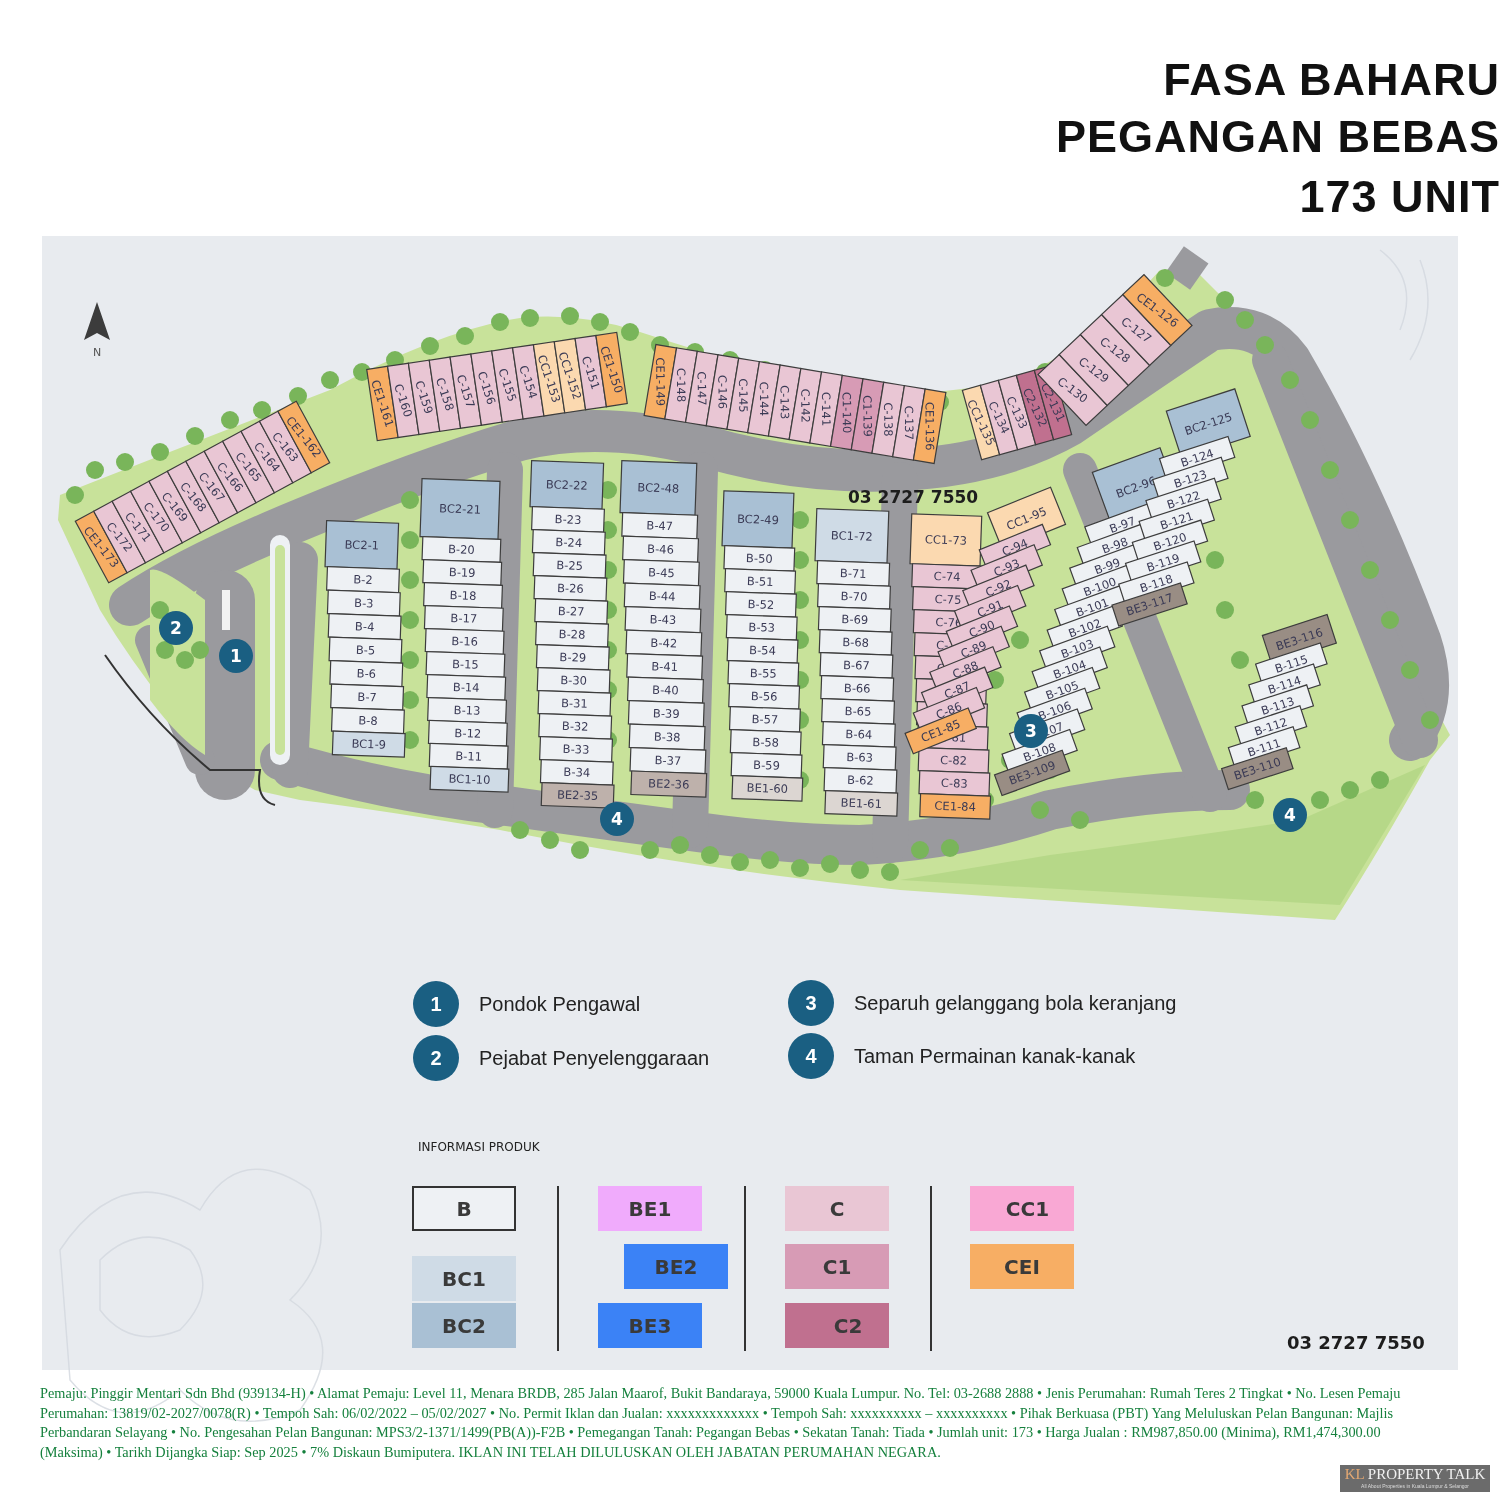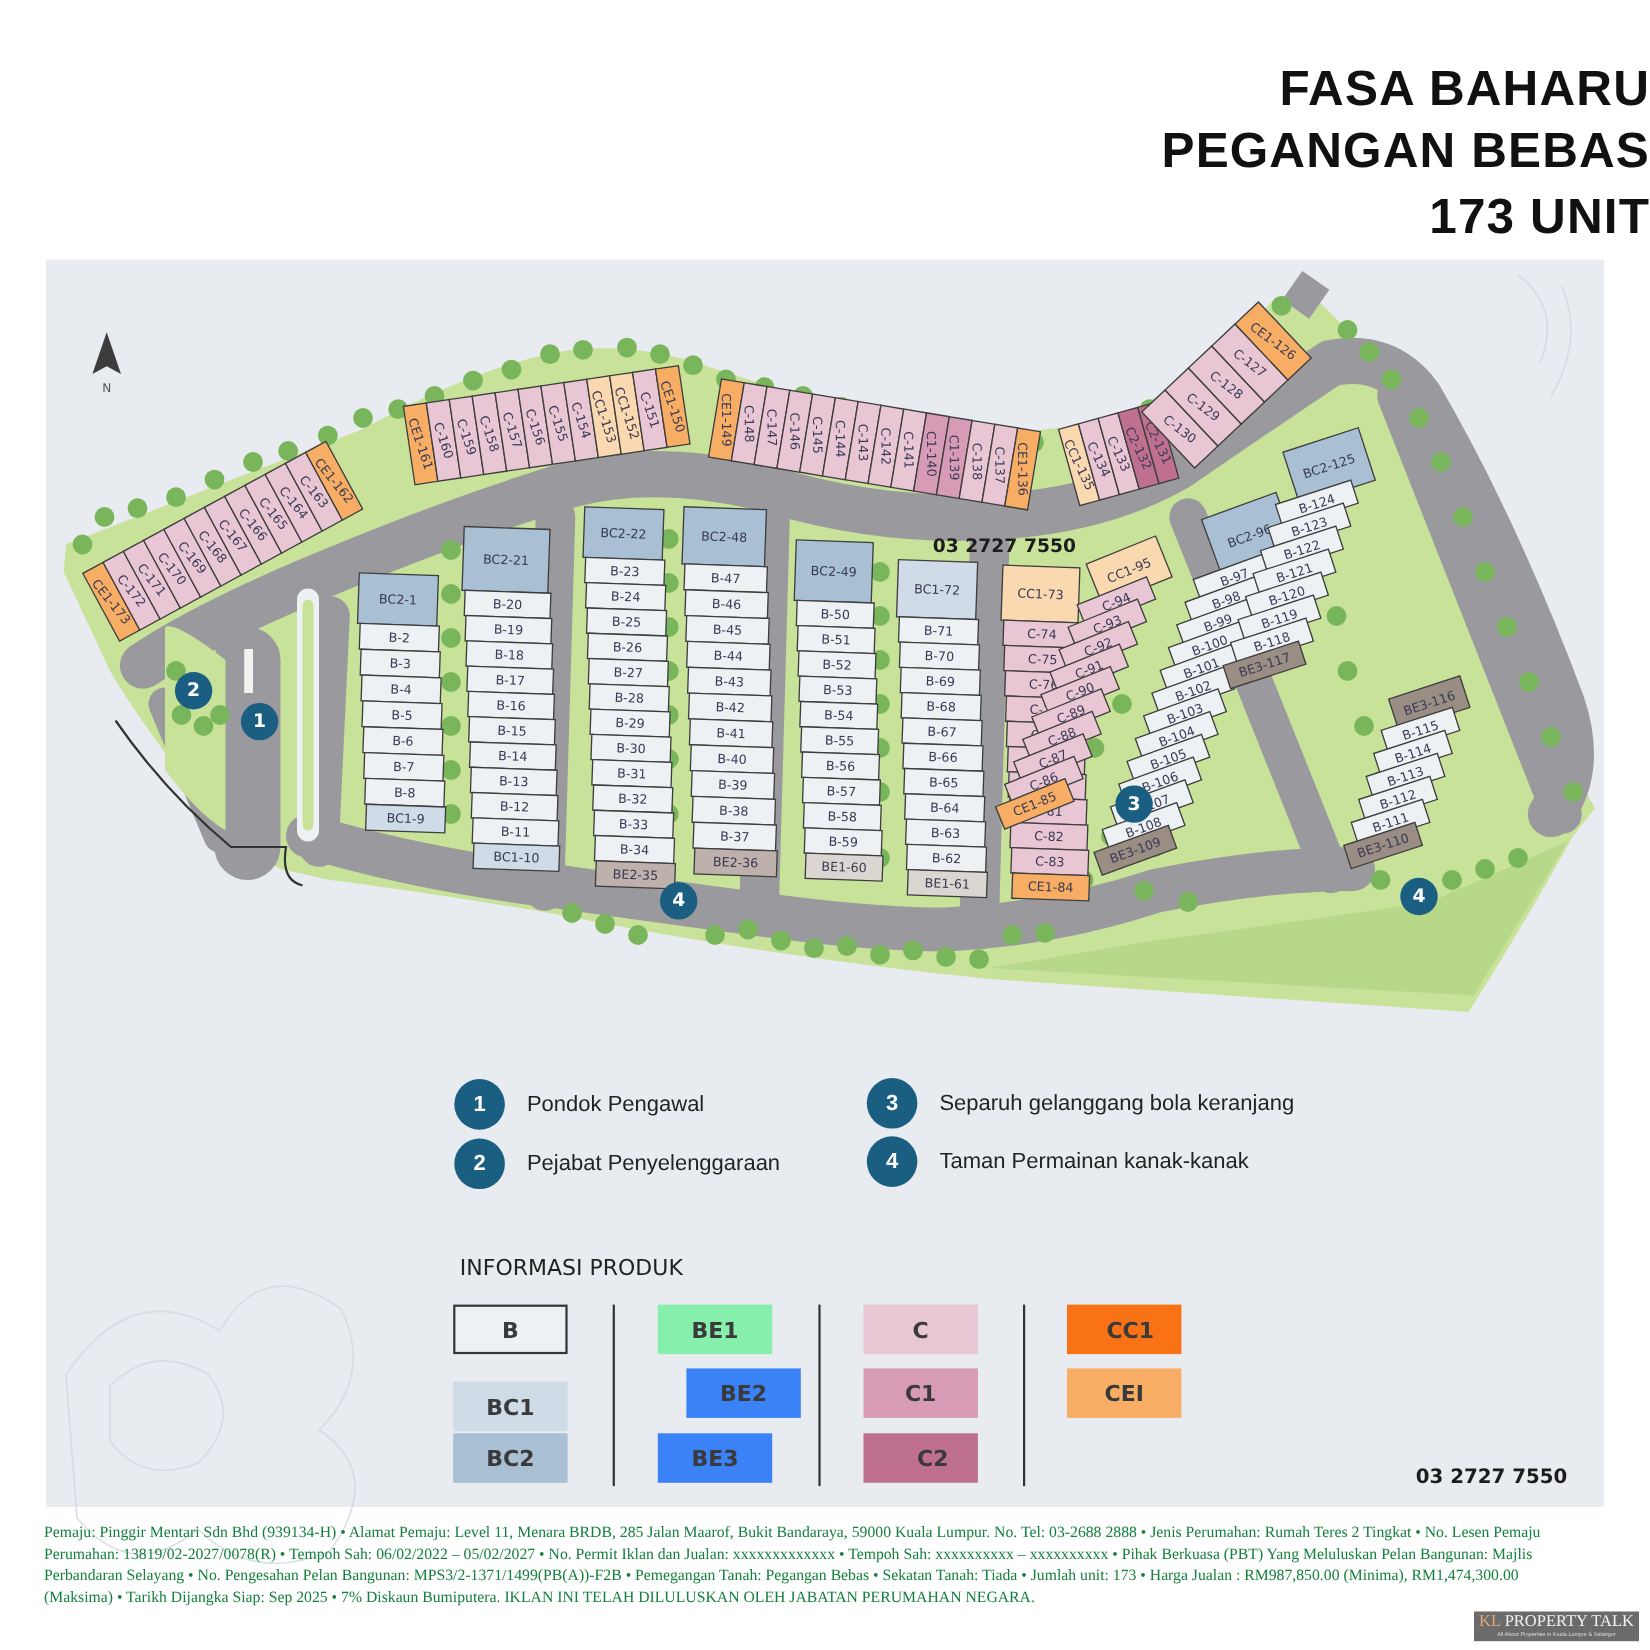--- a/index.html
+++ b/index.html
@@ -3,21 +3,21 @@
 <meta charset="utf-8">
 <style>
   html,body{margin:0;padding:0;background:#ffffff;}
   body{width:1500px;height:1500px;position:relative;overflow:hidden;font-family:"Liberation Sans",sans-serif;}
   .title{position:absolute;left:0;width:1500px;text-align:right;font-weight:bold;font-size:45px;line-height:50px;color:#111;letter-spacing:1px;}
   .panel{position:absolute;left:42px;top:236px;width:1416px;height:1134px;background:#e8ebef;}
   svg.plan{position:absolute;left:0;top:0;}
   .phone{position:absolute;font-family:"DejaVu Sans",sans-serif;font-weight:bold;font-size:17px;color:#1d1d1d;}
   .leg-item{position:absolute;display:flex;align-items:center;gap:20px;font-size:20px;color:#222;}
   .leg-num{width:46px;height:46px;border-radius:50%;background:#1a5f82;color:#fff;font-weight:bold;font-size:20px;display:flex;align-items:center;justify-content:center;}
-  .info-title{position:absolute;left:418px;top:1140px;font-size:20px;color:#222;font-family:"DejaVu Sans",sans-serif;}
+  .info-title{position:absolute;left:418px;top:1140px;font-size:12px;color:#222;font-family:"DejaVu Sans",sans-serif;}
   .sw{position:absolute;width:104px;height:45px;display:flex;align-items:center;justify-content:center;font-family:"DejaVu Sans",sans-serif;font-weight:bold;font-size:20px;color:#3a3a3a;box-sizing:border-box;}
   .divider{position:absolute;width:2px;height:165px;background:#333;top:1186px;}
   .footer{position:absolute;left:40px;top:1384px;width:1400px;font-size:14.3px;line-height:19.5px;color:#15803d;font-family:Liberation Serif, serif;}
   .brand{position:absolute;left:1340px;top:1465px;width:150px;height:27px;background:#6b6b6b;color:#f1f1f1;font-family:"Liberation Serif",serif;font-size:15px;text-align:center;line-height:18px;}
   .brand .kl{color:#e3a873;}
   .brand small{display:block;font-size:5px;line-height:6px;color:#ddd;font-family:"Liberation Sans",sans-serif;}
 </style>
 </head>
 <body>
 
@@ -918,27 +918,27 @@
     <div class="leg-num">4</div>
     <span>Taman Permainan kanak-kanak</span>
   </div>
 </div>
 
 <div class="info-title">INFORMASI PRODUK</div>
 <div id="swatches">
     <div class="sw" style="left: 412px; top: 1186px; background: rgb(238, 241, 244); border: 2px solid rgb(51, 51, 51);">B</div>
     <div class="sw" style="left: 412px; top: 1244px; background: rgb(207, 219, 230); margin-top: 12px;">BC1</div>
     <div class="sw" style="left: 412px; top: 1303px; background: rgb(169, 192, 212);">BC2</div>
-    <div class="sw" style="left: 598px; top: 1186px; background: #86efac;">BE1</div>
+    <div class="sw" style="left: 598px; top: 1186px; background: #f0abfc;">BE1</div>
     <div class="sw" style="left: 624px; top: 1244px; background: #3b82f6;">BE2</div>
     <div class="sw" style="left: 598px; top: 1303px; background: #3b82f6;">BE3</div>
     <div class="sw" style="left: 785px; top: 1186px; background: rgb(233, 198, 212);">C</div>
     <div class="sw" style="left: 785px; top: 1244px; background: rgb(215, 155, 181);">C1</div>
     <div class="sw" style="left: 785px; top: 1303px; background: rgb(192, 112, 143); padding-left: 22px;">C2</div>
-    <div class="sw" style="left: 970px; top: 1186px; background: #f97316; padding-left: 11px;">CC1</div>
+    <div class="sw" style="left: 970px; top: 1186px; background: #f9a8d4; padding-left: 11px;">CC1</div>
     <div class="sw" style="left: 970px; top: 1244px; background: rgb(247, 174, 100);">CEI</div>
   </div>
 <div class="divider" style="left:557px"></div>
 <div class="divider" style="left:744px"></div>
 <div class="divider" style="left:930px"></div>
 
 <div class="footer">Pemaju: Pinggir Mentari Sdn Bhd (939134-H) • Alamat Pemaju: Level 11, Menara BRDB, 285 Jalan Maarof, Bukit Bandaraya, 59000 Kuala Lumpur. No. Tel: 03-2688 2888 • Jenis Perumahan: Rumah Teres 2 Tingkat • No. Lesen Pemaju Perumahan: 13819/02-2027/0078(R) • Tempoh Sah: 06/02/2022 – 05/02/2027 • No. Permit Iklan dan Jualan: xxxxxxxxxxxxx • Tempoh Sah: xxxxxxxxxx – xxxxxxxxxx • Pihak Berkuasa (PBT) Yang Meluluskan Pelan Bangunan: Majlis Perbandaran Selayang • No. Pengesahan Pelan Bangunan: MPS3/2-1371/1499(PB(A))-F2B • Pemegangan Tanah: Pegangan Bebas • Sekatan Tanah: Tiada • Jumlah unit: 173 • Harga Jualan : RM987,850.00 (Minima), RM1,474,300.00 (Maksima) • Tarikh Dijangka Siap: Sep 2025 • 7% Diskaun Bumiputera. IKLAN INI TELAH DILULUSKAN OLEH JABATAN PERUMAHAN NEGARA.</div>
 <div class="brand">
   <span class="kl">KL</span>
   <span>PROPERTY TALK</span>

